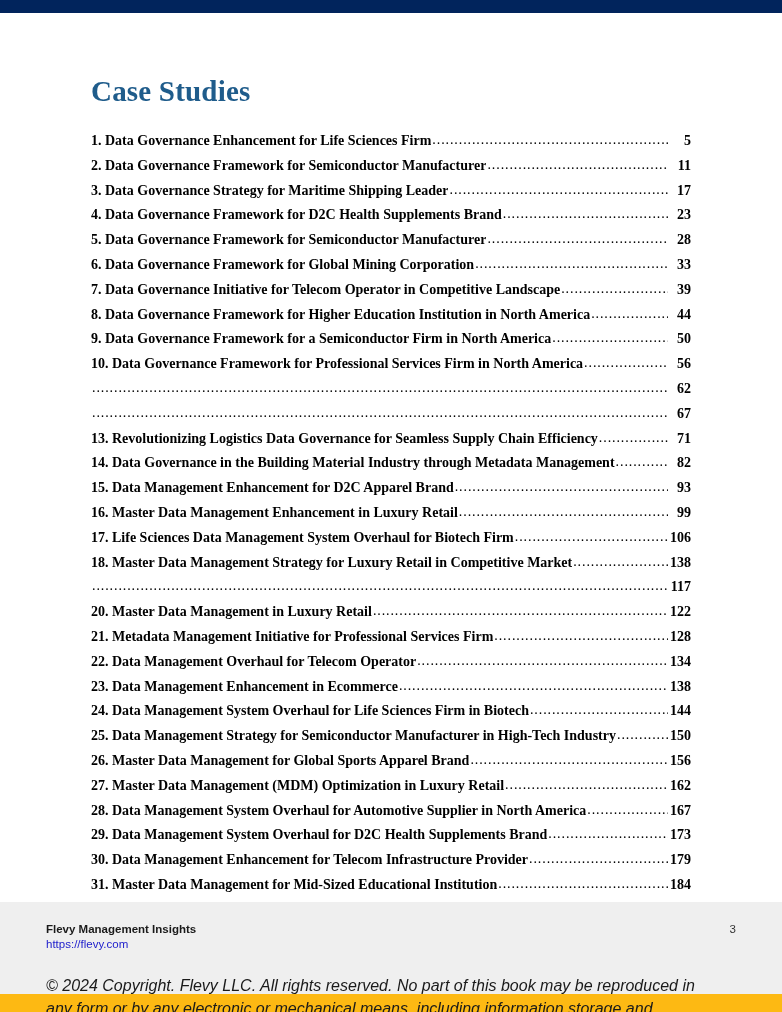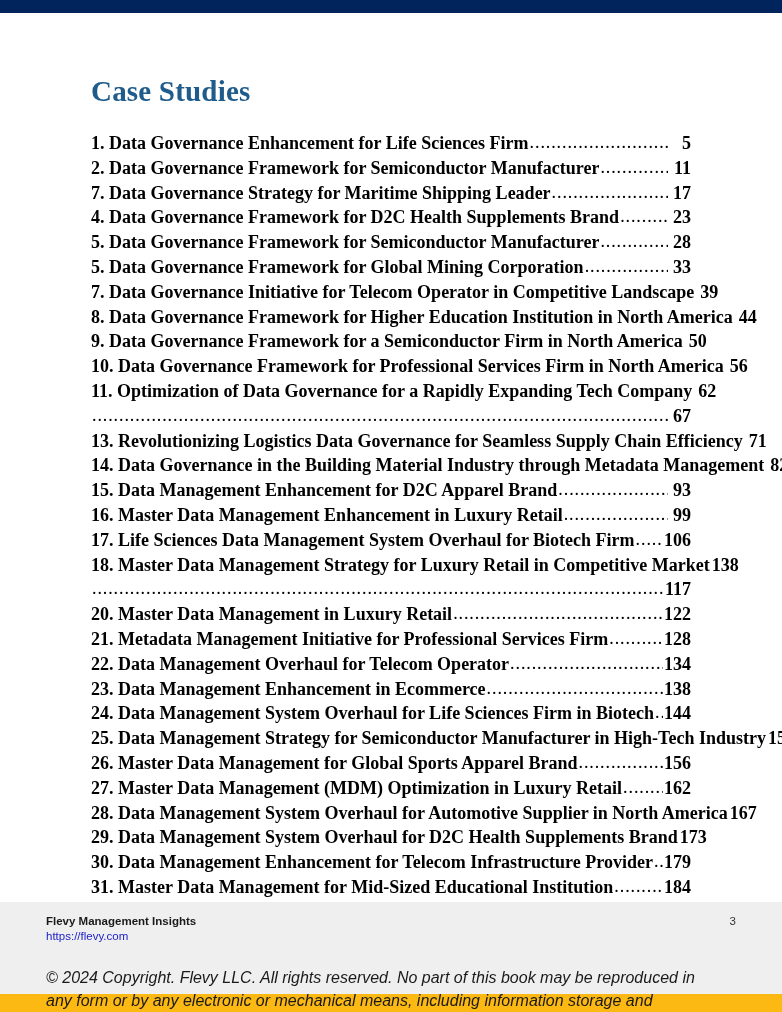--- a/index.html
+++ b/index.html
@@ -49,21 +49,21 @@
     left: 91px;
     top: 120px;
     width: 600px;
   }
   .toc-entry {
     display: flex;
     align-items: baseline;
     width: 100%;
     height: 24.8px;
     font-family: "Liberation Serif", serif;
-    font-size: 18px;
+    font-size: 14px;
     font-weight: bold;
     color: #000000;
     white-space: nowrap;
   }
   .toc-label {
     flex: 0 0 auto;
     overflow: hidden;
   }
   .toc-leader {
     flex: 1 1 auto;
@@ -78,21 +78,21 @@
   }
   .toc-page {
     flex: 0 0 auto;
     text-align: right;
     min-width: 22px;
   }
   
   .footer {
     flex: 0 0 auto;
     background: #efefef;
-    padding: 12px 46px 12px 46px;
+    padding: 20px 46px 12px 46px;
     font-family: "Liberation Sans", sans-serif;
     position: relative;
     box-sizing: border-box;
     height: 92px;
   }
   .footer-top {
     display: flex;
     justify-content: space-between;
     align-items: flex-start;
   }
@@ -148,36 +148,36 @@
           <span class="toc-label">1. Data Governance Enhancement for Life Sciences Firm</span>
           <span class="toc-leader">......................................................................................................................................................</span>
           <span class="toc-page">5</span>
         </div>
         <div class="toc-entry">
           <span class="toc-label">2. Data Governance Framework for Semiconductor Manufacturer</span>
           <span class="toc-leader">......................................................................................................................................................</span>
           <span class="toc-page">11</span>
         </div>
         <div class="toc-entry">
-          <span class="toc-label">7. Data Governance Strategy for Maritime Shipping Leader</span>
+          <span class="toc-label">3. Data Governance Strategy for Maritime Shipping Leader</span>
           <span class="toc-leader">......................................................................................................................................................</span>
           <span class="toc-page">17</span>
         </div>
         <div class="toc-entry">
           <span class="toc-label">4. Data Governance Framework for D2C Health Supplements Brand</span>
           <span class="toc-leader">......................................................................................................................................................</span>
           <span class="toc-page">23</span>
         </div>
         <div class="toc-entry">
           <span class="toc-label">5. Data Governance Framework for Semiconductor Manufacturer</span>
           <span class="toc-leader">......................................................................................................................................................</span>
           <span class="toc-page">28</span>
         </div>
         <div class="toc-entry">
-          <span class="toc-label">5. Data Governance Framework for Global Mining Corporation</span>
+          <span class="toc-label">6. Data Governance Framework for Global Mining Corporation</span>
           <span class="toc-leader">......................................................................................................................................................</span>
           <span class="toc-page">33</span>
         </div>
         <div class="toc-entry">
           <span class="toc-label">7. Data Governance Initiative for Telecom Operator in Competitive Landscape</span>
           <span class="toc-leader">......................................................................................................................................................</span>
           <span class="toc-page">39</span>
         </div>
         <div class="toc-entry">
           <span class="toc-label">8. Data Governance Framework for Higher Education Institution in North America</span>
@@ -188,21 +188,20 @@
           <span class="toc-label">9. Data Governance Framework for a Semiconductor Firm in North America</span>
           <span class="toc-leader">......................................................................................................................................................</span>
           <span class="toc-page">50</span>
         </div>
         <div class="toc-entry">
           <span class="toc-label">10. Data Governance Framework for Professional Services Firm in North America</span>
           <span class="toc-leader">......................................................................................................................................................</span>
           <span class="toc-page">56</span>
         </div>
         <div class="toc-entry">
-          <span class="toc-label">11. Optimization of Data Governance for a Rapidly Expanding Tech Company</span>
           <span class="toc-leader">......................................................................................................................................................</span>
           <span class="toc-page">62</span>
         </div>
         <div class="toc-entry">
           <span class="toc-leader">......................................................................................................................................................</span>
           <span class="toc-page">67</span>
         </div>
         <div class="toc-entry">
           <span class="toc-label">13. Revolutionizing Logistics Data Governance for Seamless Supply Chain Efficiency</span>
           <span class="toc-leader">......................................................................................................................................................</span>

